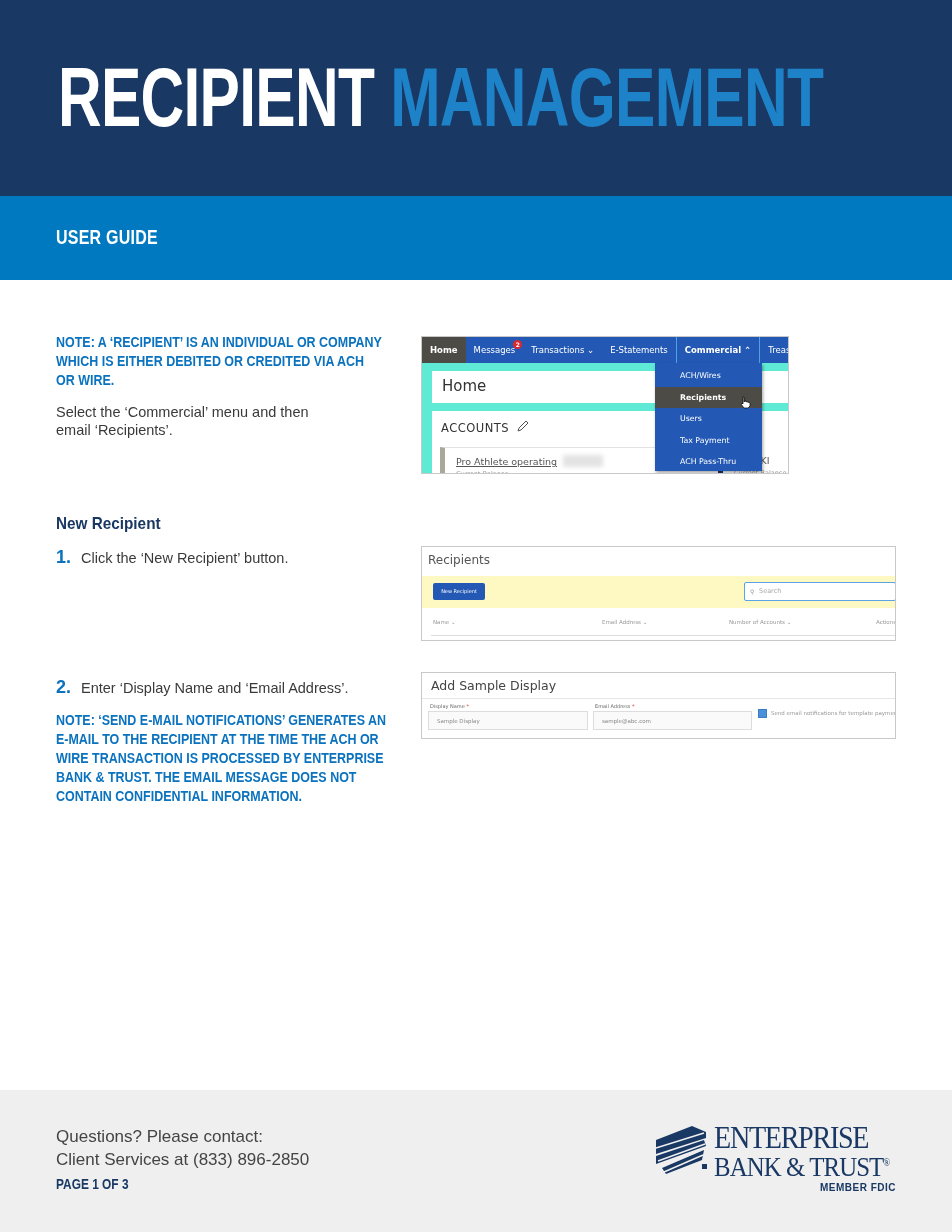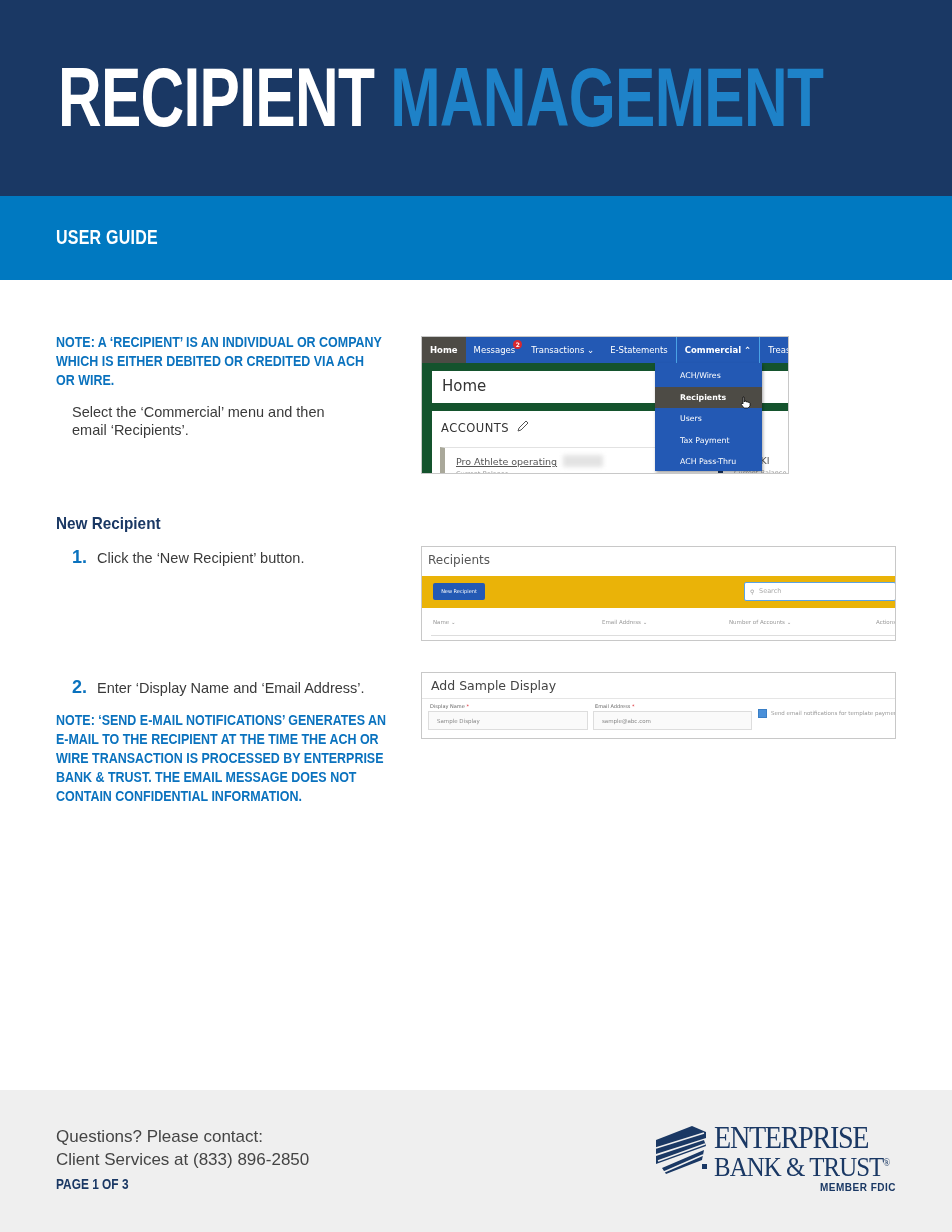--- a/index.html
+++ b/index.html
@@ -8,26 +8,26 @@
 
     .hero { position: absolute; left: 0; top: 0; width: 952px; height: 196px; background: #1a3864; }
     .hero-title { position: absolute; left: 58px; top: 52px; font-family: "Liberation Sans", sans-serif; font-weight: bold; font-size: 84px; letter-spacing: -1px; line-height: 90px; white-space: nowrap; transform: scaleX(0.72); transform-origin: left top; }
     .hero-title .w { color: #ffffff; }
     .hero-title .b { color: #1e82c8; }
 
     .subbar { position: absolute; left: 0; top: 196px; width: 952px; height: 84px; background: #0079c1; }
     .subbar-text { position: absolute; left: 56px; top: 226px; color: #fff; font-weight: bold; font-size: 20px; transform: scaleX(0.8); transform-origin: left top; letter-spacing: 0.3px; }
 
     .note { position: absolute; color: #0a72be; font-weight: bold; font-size: 14.5px; line-height: 19px; text-transform: uppercase; transform: scaleX(0.86); transform-origin: left top; }
-    .body-text { position: absolute; color: #3a3a3a; font-size: 14.5px; line-height: 18px; margin-left: 16px; }
+    .body-text { position: absolute; color: #3a3a3a; font-size: 14.5px; line-height: 18px; }
     .section-head { position: absolute; left: 56px; top: 514px; color: #1a3864; font-weight: bold; font-size: 17px; transform: scaleX(0.9); transform-origin: left top; }
     .step-num { color: #0a72be; font-weight: bold; font-size: 18px; margin-right: 10px; }
 
     
-    .shot1 { position: absolute; left: 421px; top: 336px; width: 368px; height: 138px; border: 1px solid #c8c8c8; background: #14532d; overflow: hidden; font-family: "DejaVu Sans", sans-serif; }
+    .shot1 { position: absolute; left: 421px; top: 336px; width: 368px; height: 138px; border: 1px solid #c8c8c8; background: #5eead4; overflow: hidden; font-family: "DejaVu Sans", sans-serif; }
     .nav { position: absolute; left: 0; top: 0; width: 368px; height: 26px; background: #2359b4; display: flex; align-items: center; }
     .nav-item { height: 26px; display: flex; align-items: center; padding: 0 8px; color: #fff; font-size: 8.5px; white-space: nowrap; position: relative; }
     .nav-item.home { background: #4d4b45; font-weight: bold; }
     .nav-item.active { border-left: 1px solid #4aa3e6; border-right: 1px solid #4aa3e6; font-weight: bold; }
     .badge { position: absolute; top: 3px; right: 1px; width: 9px; height: 9px; border-radius: 50%; background: #d9282f; color: #fff; font-size: 6px; font-weight: bold; text-align: center; line-height: 9px; }
     .home-card { position: absolute; left: 10px; top: 34px; width: 360px; height: 32px; background: #fff; }
     .home-title { position: absolute; left: 10px; top: 6px; font-size: 15px; color: #333; }
     .acct-card { position: absolute; left: 10px; top: 74px; width: 360px; height: 70px; background: #fff; }
     .acct-title { position: absolute; left: 9px; top: 10px; font-size: 11.5px; color: #333; letter-spacing: 0.5px; }
     .pencil { position: absolute; left: 84px; top: 8px; width: 14px; height: 14px; }
@@ -39,21 +39,21 @@
     .acct2-name { position: absolute; left: 11px; top: 8px; font-size: 9.5px; color: #555; }
     .acct2-sub { position: absolute; left: 11px; top: 22px; font-size: 6.5px; color: #999; }
     .dropdown { position: absolute; left: 233px; top: 26px; width: 107px; height: 108px; background: #2359b4; box-shadow: 1px 2px 3px rgba(0,0,0,0.35); }
     .dd-item { height: 21.5px; display: flex; align-items: center; padding-left: 25px; color: #fff; font-size: 7.8px; }
     .dd-item.hover { background: #4d4b45; font-weight: bold; }
     .cursor { position: absolute; left: 318px; top: 59px; width: 11px; height: 13px; }
 
     
     .shot2 { position: absolute; left: 421px; top: 546px; width: 475px; height: 95px; border: 1px solid #c8c8c8; background: #fff; overflow: hidden; font-family: "DejaVu Sans", sans-serif; }
     .rec-title { position: absolute; left: 6px; top: 6px; font-size: 12px; color: #555; }
-    .rec-bar { position: absolute; left: 0; top: 29px; width: 475px; height: 32px; background: #eab308; }
+    .rec-bar { position: absolute; left: 0; top: 29px; width: 475px; height: 32px; background: #fef9c3; }
     .btn-new { position: absolute; left: 11px; top: 7px; width: 52px; height: 17px; background: #2359b4; border-radius: 2px; color: #fff; font-size: 5px; text-align: center; line-height: 17px; }
     .search { position: absolute; left: 322px; top: 6px; width: 152px; height: 19px; border: 1.5px solid #5aa3e6; background: #fff; border-radius: 2px; }
     .search-icon { position: absolute; left: 5px; top: 5px; font-size: 6px; color: #999; }
     .search-ph { position: absolute; left: 14px; top: 4px; font-size: 6.5px; color: #aaa; }
     .col { position: absolute; top: 72px; font-size: 5.5px; color: #999; white-space: nowrap; }
     .rec-line { position: absolute; left: 9px; top: 88px; width: 466px; height: 1px; background: #ddd; }
 
     
     .shot3 { position: absolute; left: 421px; top: 672px; width: 475px; height: 67px; border: 1px solid #c8c8c8; background: #fff; overflow: hidden; font-family: "DejaVu Sans", sans-serif; padding-left: 18px; }
     .add-title { position: absolute; left: 9px; top: 5px; font-size: 12.5px; color: #444; }

